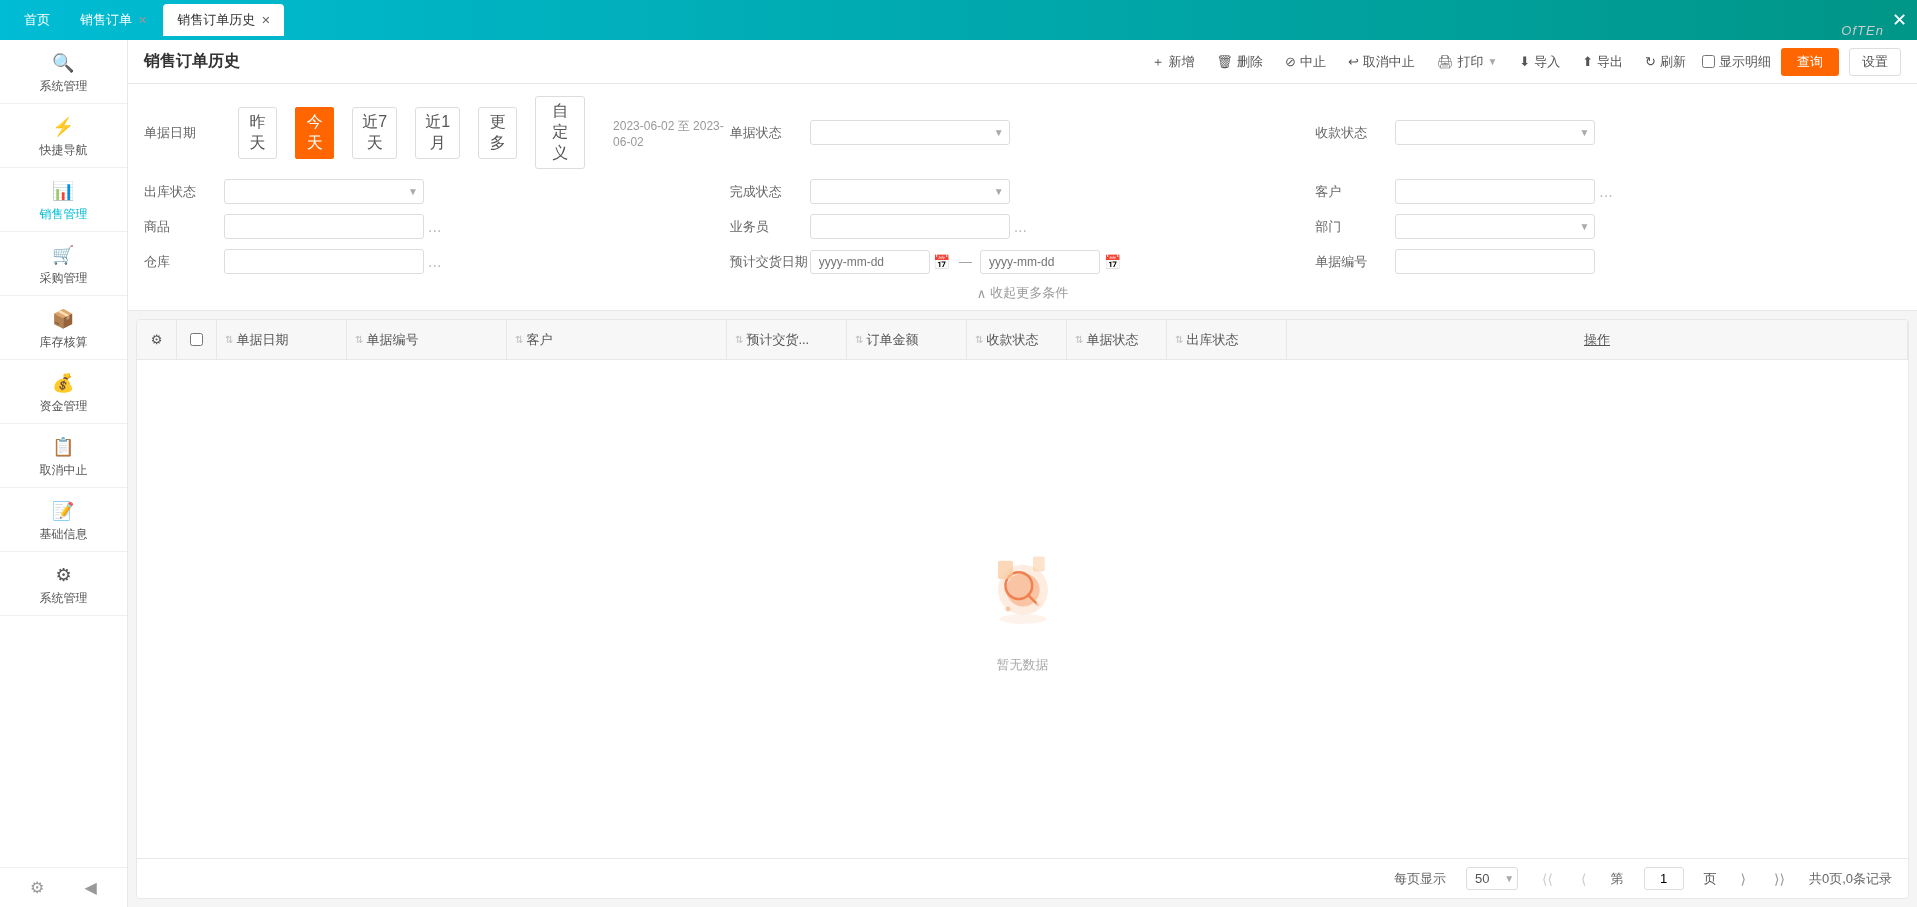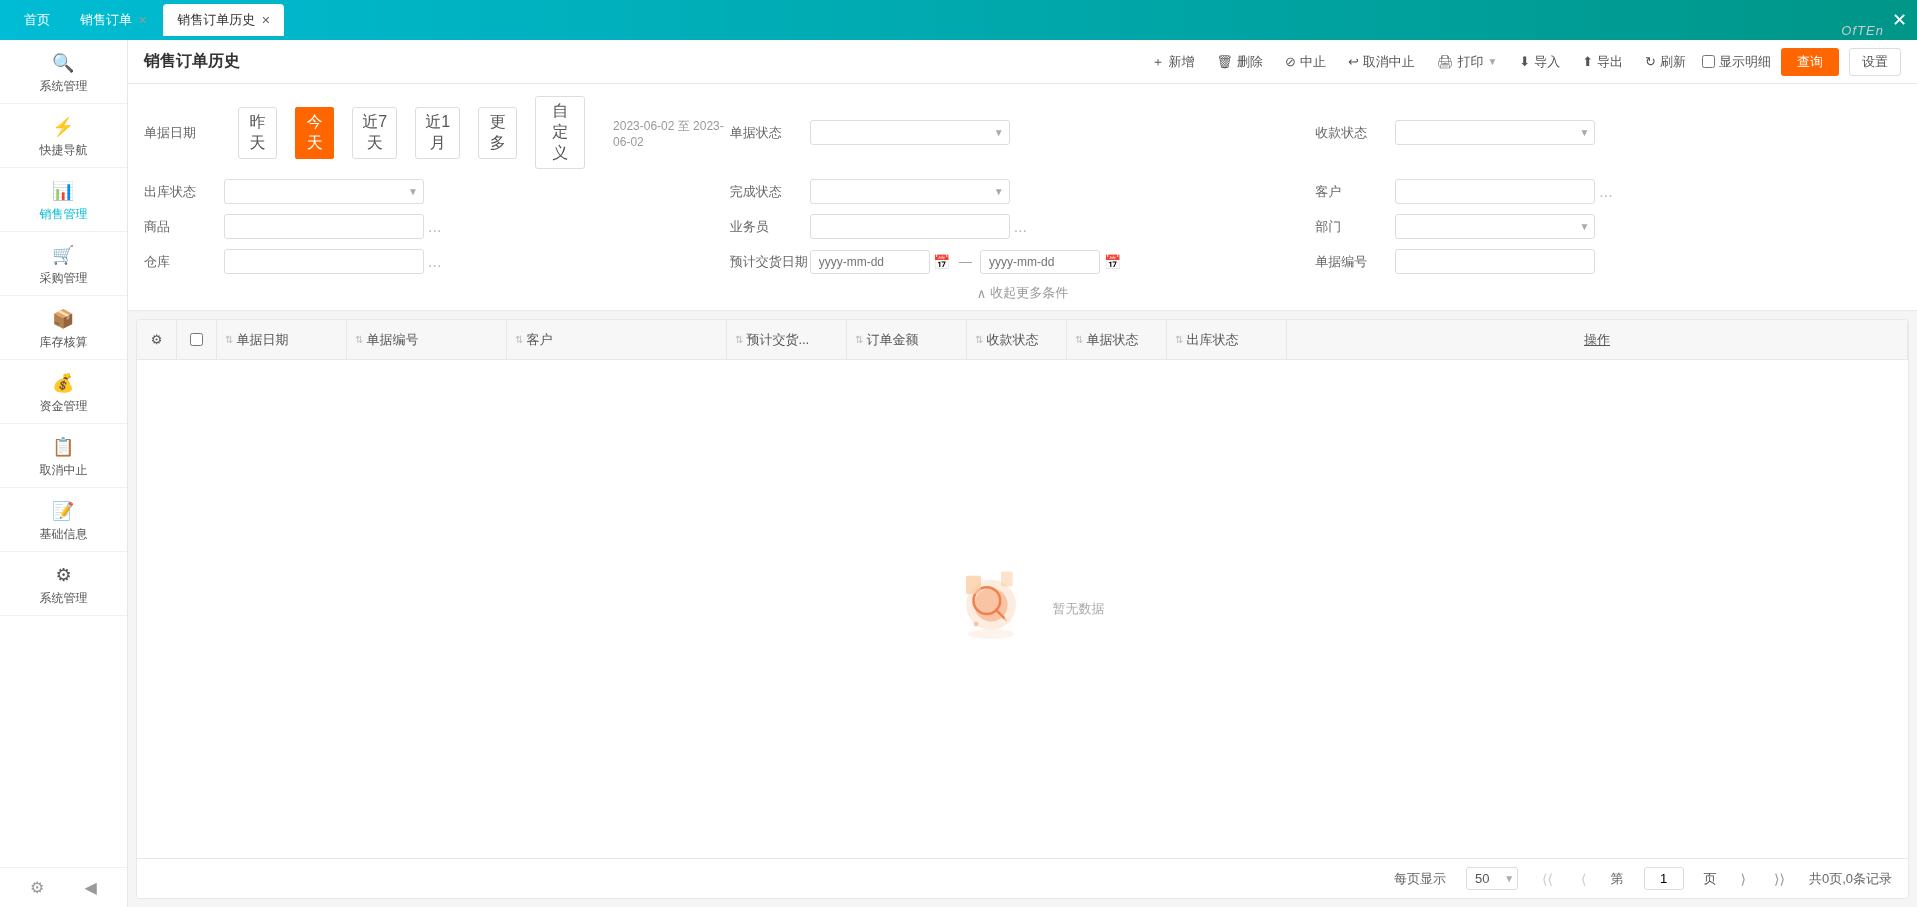--- a/index.html
+++ b/index.html
@@ -274,21 +274,21 @@
     .th-amount { width: 120px; }
     .th-receipt { width: 100px; }
     .th-status { width: 100px; }
     .th-outbound { width: 120px; }
     .th-actions { flex: 1; justify-content: center; text-decoration: underline; }
 
     
     .empty-state {
       flex: 1;
       display: flex;
-      flex-direction: row;
+      flex-direction: column;
       align-items: center;
       justify-content: center;
       gap: 12px;
     }
     .empty-icon {
       width: 100px;
       height: 100px;
     }
     .empty-text { color: #aaa; font-size: 13px; }
 

